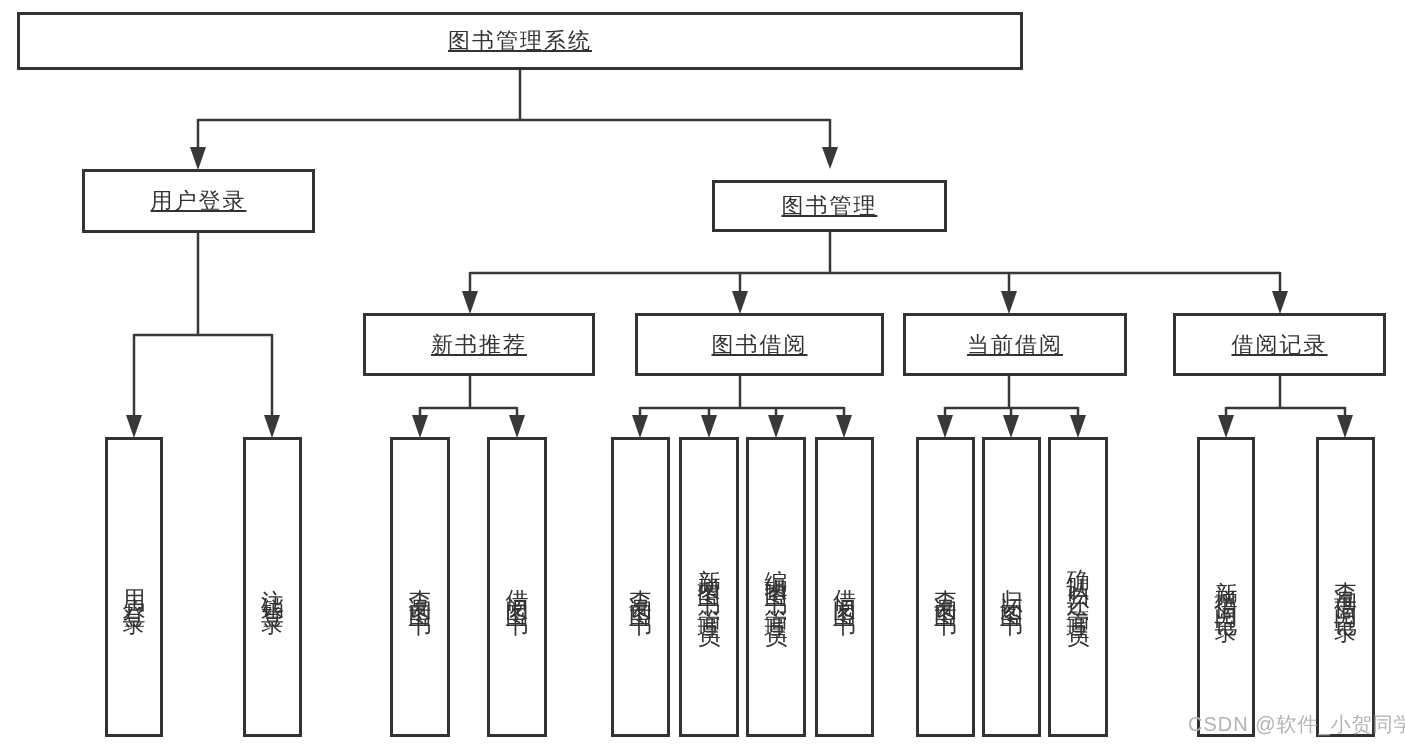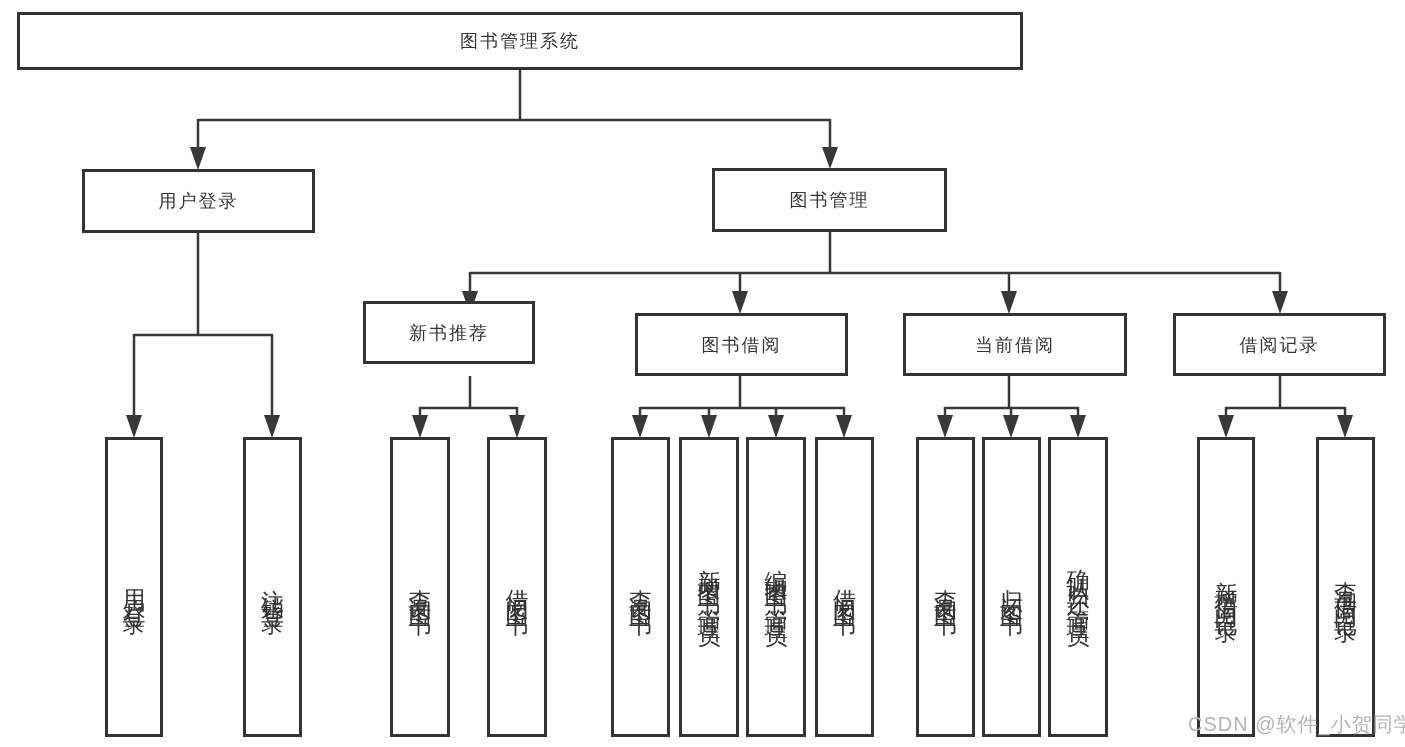--- a/index.html
+++ b/index.html
@@ -18,23 +18,24 @@
     overflow:hidden;
   }
   #wires{position:absolute;left:0;top:0;width:1405px;height:747px;}
   .hbox{
     position:absolute;
     box-sizing:border-box;
     border:3px solid var(--border);
     background:#fff;
     display:flex;align-items:center;justify-content:center;
     color:var(--text);
-    font-size:18px;
+    font-size:22px;
     letter-spacing:2px;
     z-index:2;
+    text-decoration:underline;
   }
   .vbox{
     position:absolute;
     box-sizing:border-box;
     border:3px solid var(--border);
     background:#fff;
     display:flex;align-items:center;justify-content:center;
     color:var(--text);
     font-size:23px;
     z-index:2;
@@ -139,28 +140,28 @@
     </g>
   </svg>
 
   <div class="hbox" style="left:17px;top:12px;width:1006px;height:58px">
     <span>图书管理系统</span>
   </div>
 
   <div class="hbox" style="left:82px;top:169px;width:233px;height:64px">
     <span>用户登录</span>
   </div>
-  <div class="hbox" style="left:712px;top:168px;width:235px;height:64px">
+  <div class="hbox" style="left:712px;top:180px;width:235px;height:52px">
     <span>图书管理</span>
   </div>
 
-  <div class="hbox" style="left:363px;top:301px;width:172px;height:63px">
+  <div class="hbox" style="left:363px;top:313px;width:232px;height:63px">
     <span>新书推荐</span>
   </div>
-  <div class="hbox" style="left:635px;top:313px;width:213px;height:63px">
+  <div class="hbox" style="left:635px;top:313px;width:249px;height:63px">
     <span>图书借阅</span>
   </div>
   <div class="hbox" style="left:903px;top:313px;width:224px;height:63px">
     <span>当前借阅</span>
   </div>
   <div class="hbox" style="left:1173px;top:313px;width:213px;height:63px">
     <span>借阅记录</span>
   </div>
 
   <div class="vbox" style="left:105px;top:437px;width:58px;height:300px">

